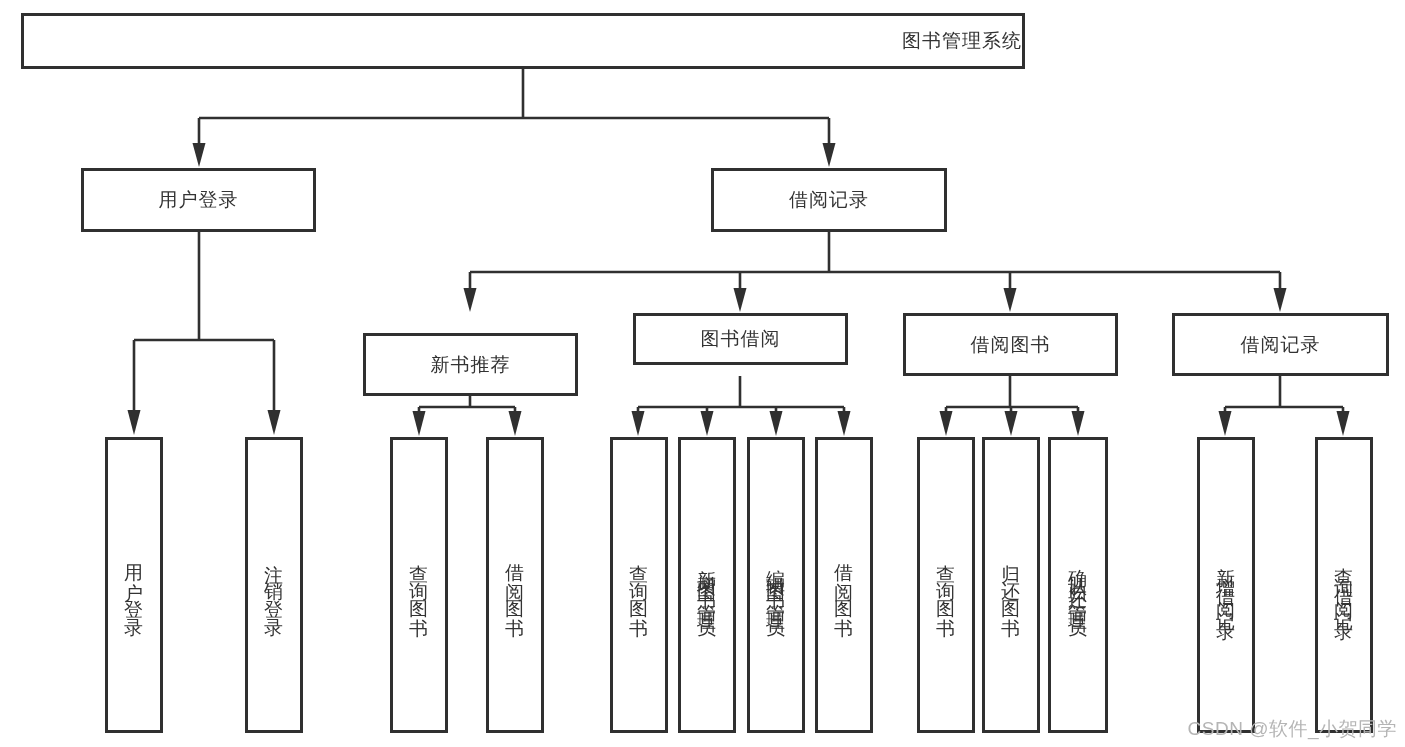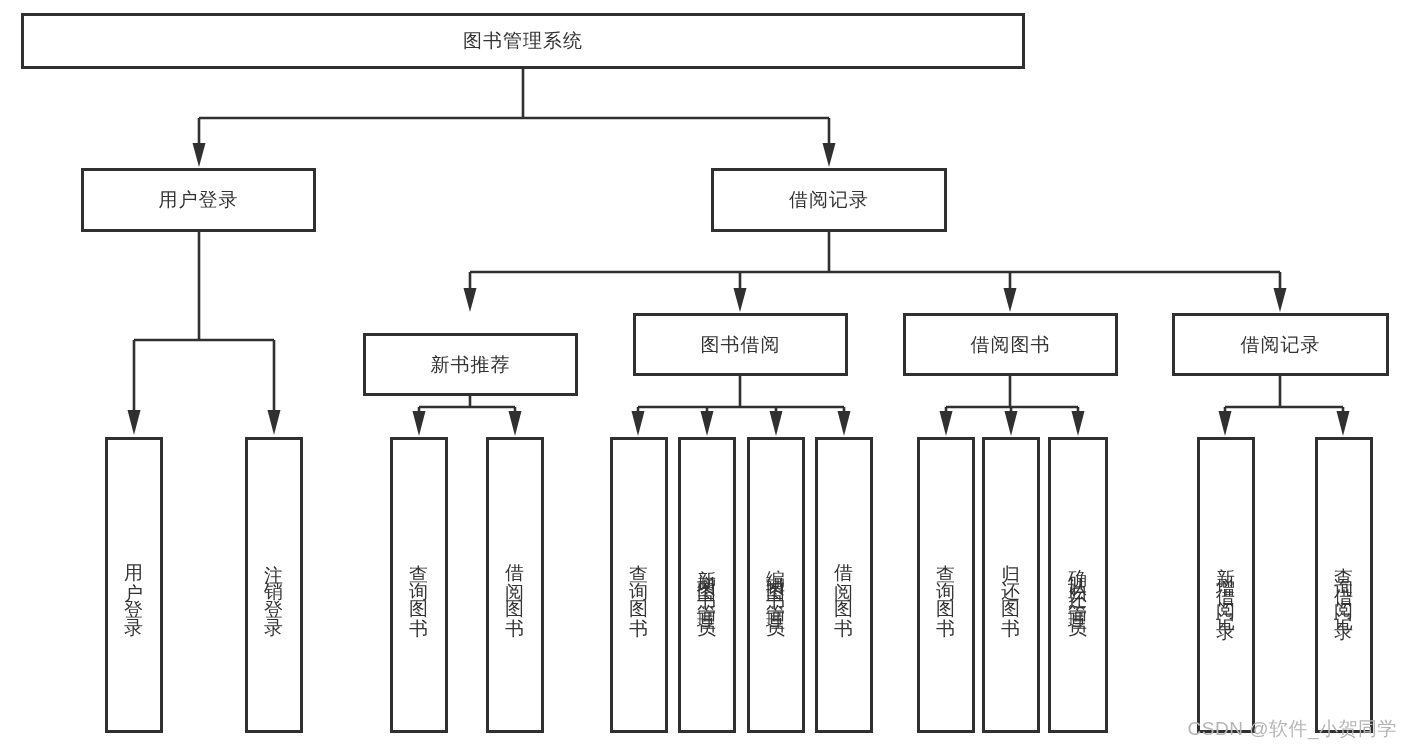--- a/index.html
+++ b/index.html
@@ -96,35 +96,35 @@
       <polygon points="1071.5,411 1084.5,411 1078,436"></polygon>
     </g>
 
     <g>
       <path d="M1280 376 V407 M1225 407 H1343 M1225 407 V412 M1343 407 V412"></path>
       <polygon points="1218.5,411 1231.5,411 1225,436"></polygon>
       <polygon points="1336.5,411 1349.5,411 1343,436"></polygon>
     </g>
   </svg>
 
-  <div class="box hbox" style="left:21px;top:13px;width:1004px;height:56px;">
+  <div class="box hbox" style="left:21px;top:13px;width:1004px;height:56px;justify-content:flex-end;">
     <span>图书管理系统</span>
   </div>
 
   <div class="box hbox" style="left:81px;top:168px;width:235px;height:64px;">
     <span>用户登录</span>
   </div>
   <div class="box hbox" style="left:711px;top:168px;width:236px;height:64px;">
     <span>借阅记录</span>
   </div>
 
   <div class="box hbox" style="left:363px;top:313px;width:215px;height:63px;margin-top:20px;">
     <span>新书推荐</span>
   </div>
-  <div class="box hbox" style="left:633px;top:313px;width:215px;height:63px;">
+  <div class="box hbox" style="left:633px;top:313px;width:215px;height:52px;">
     <span>图书借阅</span>
   </div>
   <div class="box hbox" style="left:903px;top:313px;width:215px;height:63px;">
     <span>借阅图书</span>
   </div>
   <div class="box hbox" style="left:1172px;top:313px;width:217px;height:63px;">
     <span>借阅记录</span>
   </div>
 
   <div class="box vbox" style="left:105px;">

